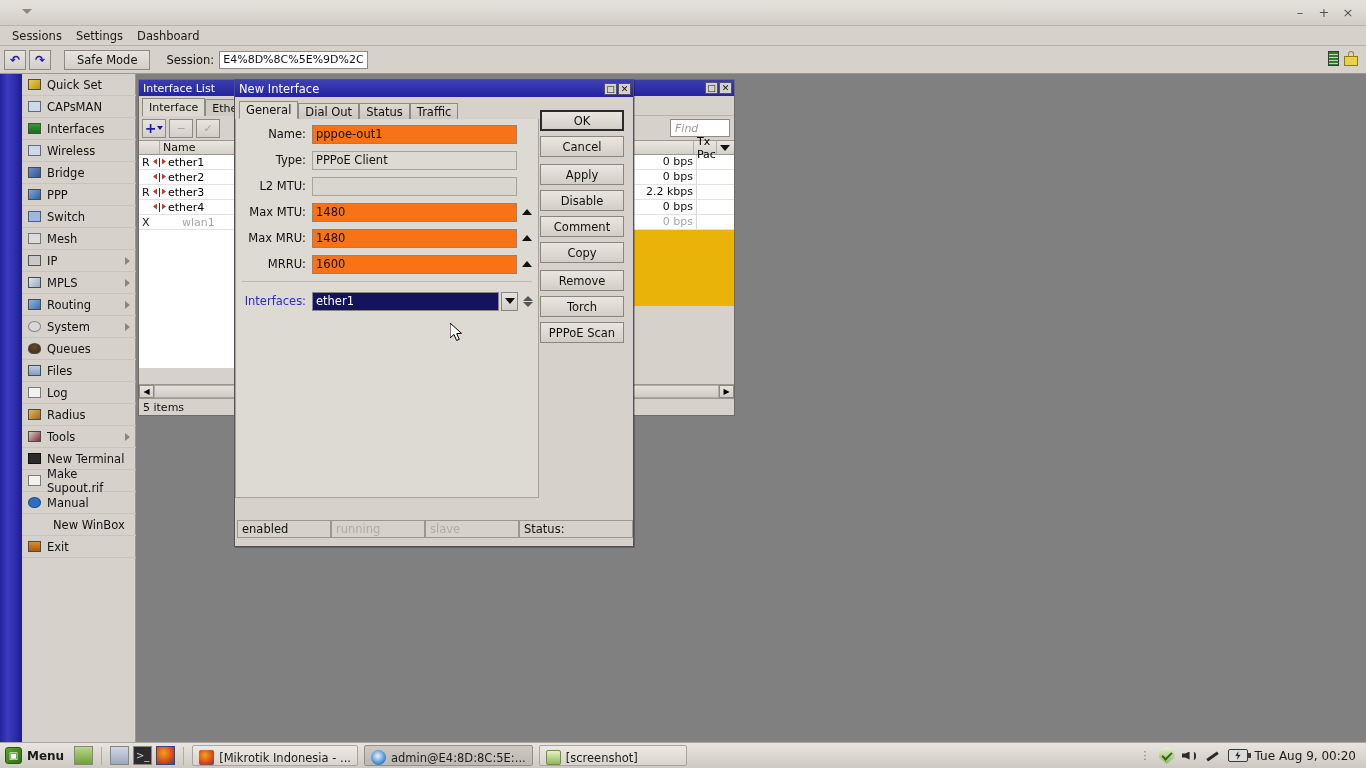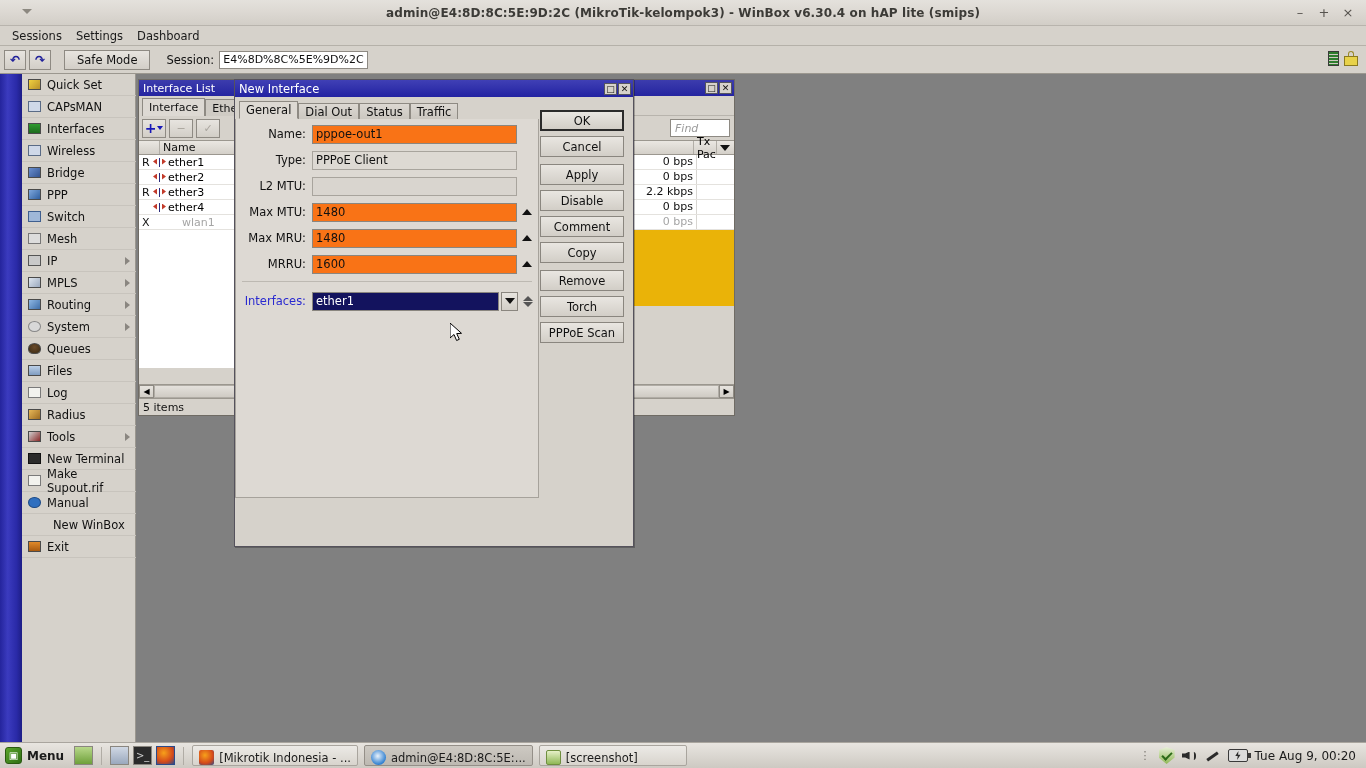--- a/index.html
+++ b/index.html
@@ -340,21 +340,20 @@
   .ic-plug .pl{position:absolute;left:1px;top:7px;width:13px;height:3px;background:#2b2b2b;transform:rotate(-35deg);}
   .ic-batt { width:20px;height:13px; background:#dcdcdc; border:1.5px solid #3a3a3a; border-radius:2px; position:relative;}
   .ic-batt::after{content:"";position:absolute;right:-4px;top:3px;width:3px;height:5px;background:#3a3a3a;}
   .ic-batt .bolt{position:absolute;left:6px;top:1px;width:7px;height:9px;background:#2b2b2b;clip-path:polygon(55% 0,10% 55%,45% 55%,35% 100%,85% 42%,50% 42%);}
 </style>
 </head>
 <body>
 
 <div class="win-titlebar">
   <div class="win-menu-arrow"></div>
-  <div class="win-title-text">admin@E4:8D:8C:5E:9D:2C (MikroTik-kelompok3) - WinBox v6.30.4 on hAP lite (smips)</div>
   <div class="win-ctrl win-min">–</div>
   <div class="win-ctrl win-max">+</div>
   <div class="win-ctrl win-close">×</div>
 </div>
 
 <div class="menubar">
   <div class="mi">Sessions</div>
   <div class="mi">Settings</div>
   <div class="mi">Dashboard</div>
 </div>
@@ -701,20 +700,26 @@
       <div class="dbtn">Cancel</div>
       <div class="dbtn" style="margin-top: 7px;">Apply</div>
       <div class="dbtn">Disable</div>
       <div class="dbtn">Comment</div>
       <div class="dbtn">Copy</div>
       <div class="dbtn" style="margin-top: 7px;">Remove</div>
       <div class="dbtn">Torch</div>
       <div class="dbtn">PPPoE Scan</div>
     </div>
 
+  <div class="dlg-status" id="dlg-status">
+      <div class="st-cell" style="width: 94px;">enabled</div>
+      <div class="st-cell dim" style="width: 94px;">running</div>
+      <div class="st-cell dim" style="width: 94px;">slave</div>
+      <div class="st-cell" style="width: 114px;">Status:</div>
+    </div>
 </div>
 
 <svg class="cursor" viewBox="0 0 14 20">
   <polygon points="0,0 0,15 4,11.5 6.6,17.5 9.3,16.3 6.7,10.6 11.5,10.3" fill="#ffffff" stroke="#000000" stroke-width="1"></polygon>
 </svg>
 
 <div class="taskbar">
   <div class="tb-menu">
     <div class="menu-ic">▣</div>
     <div class="tb-menu-lbl">Menu</div>

